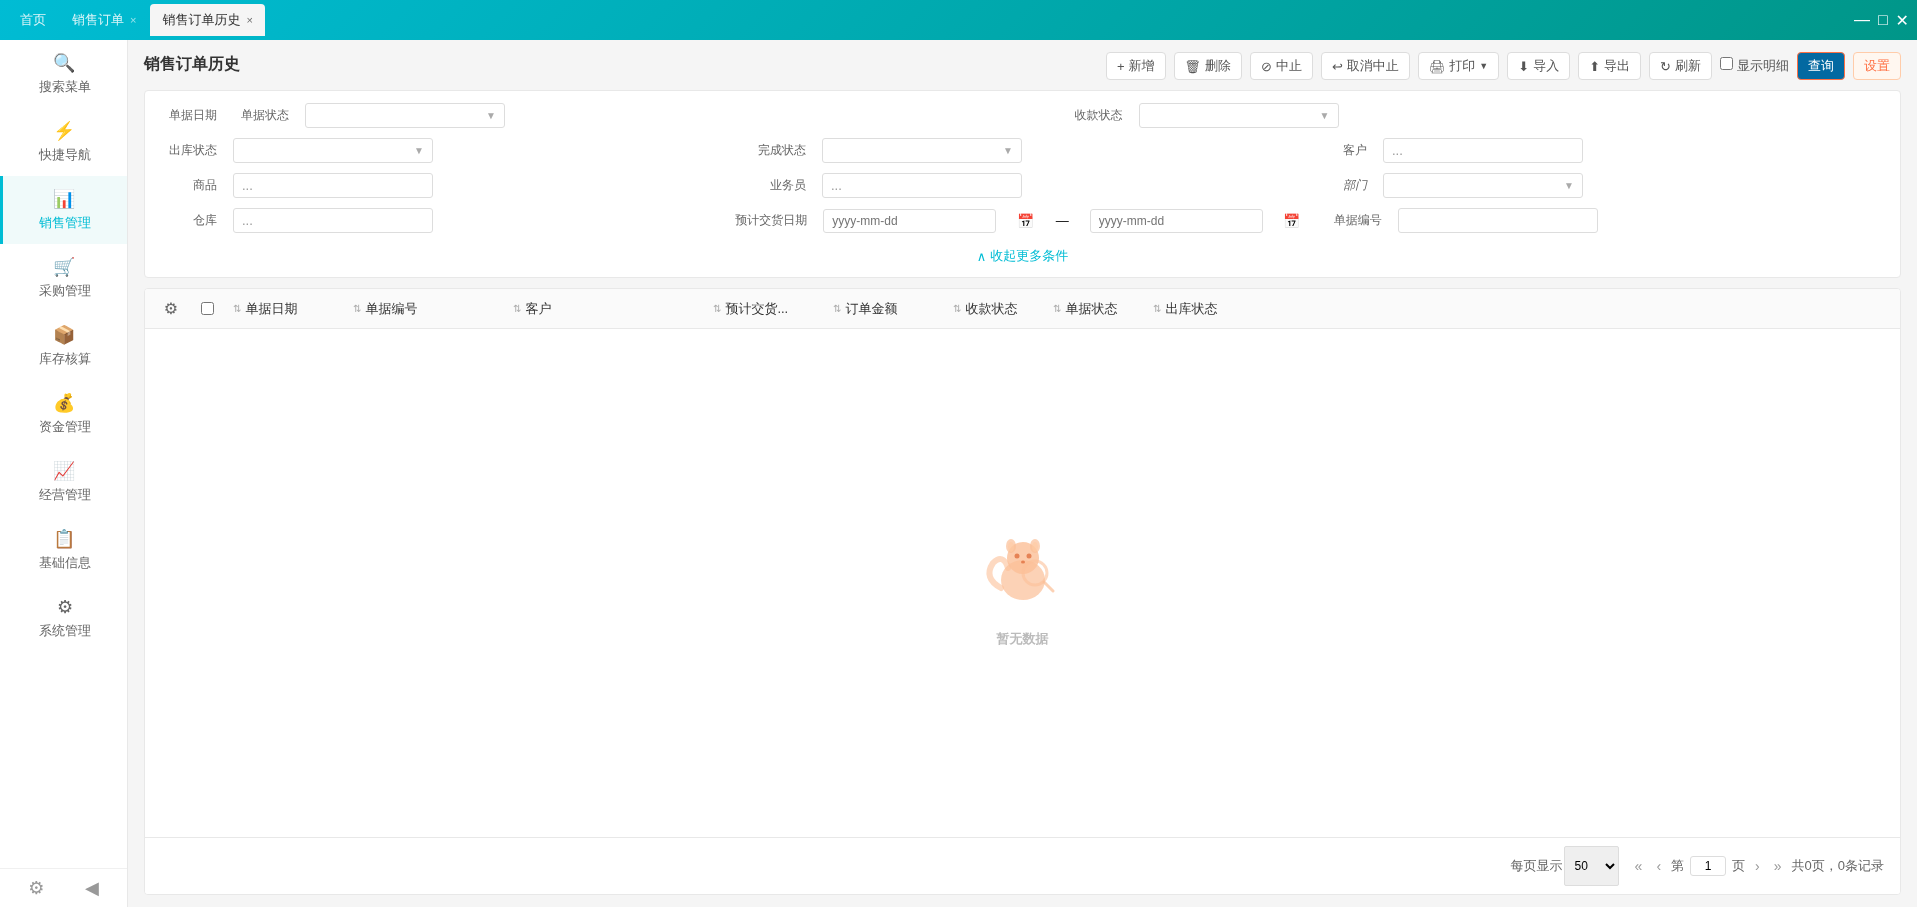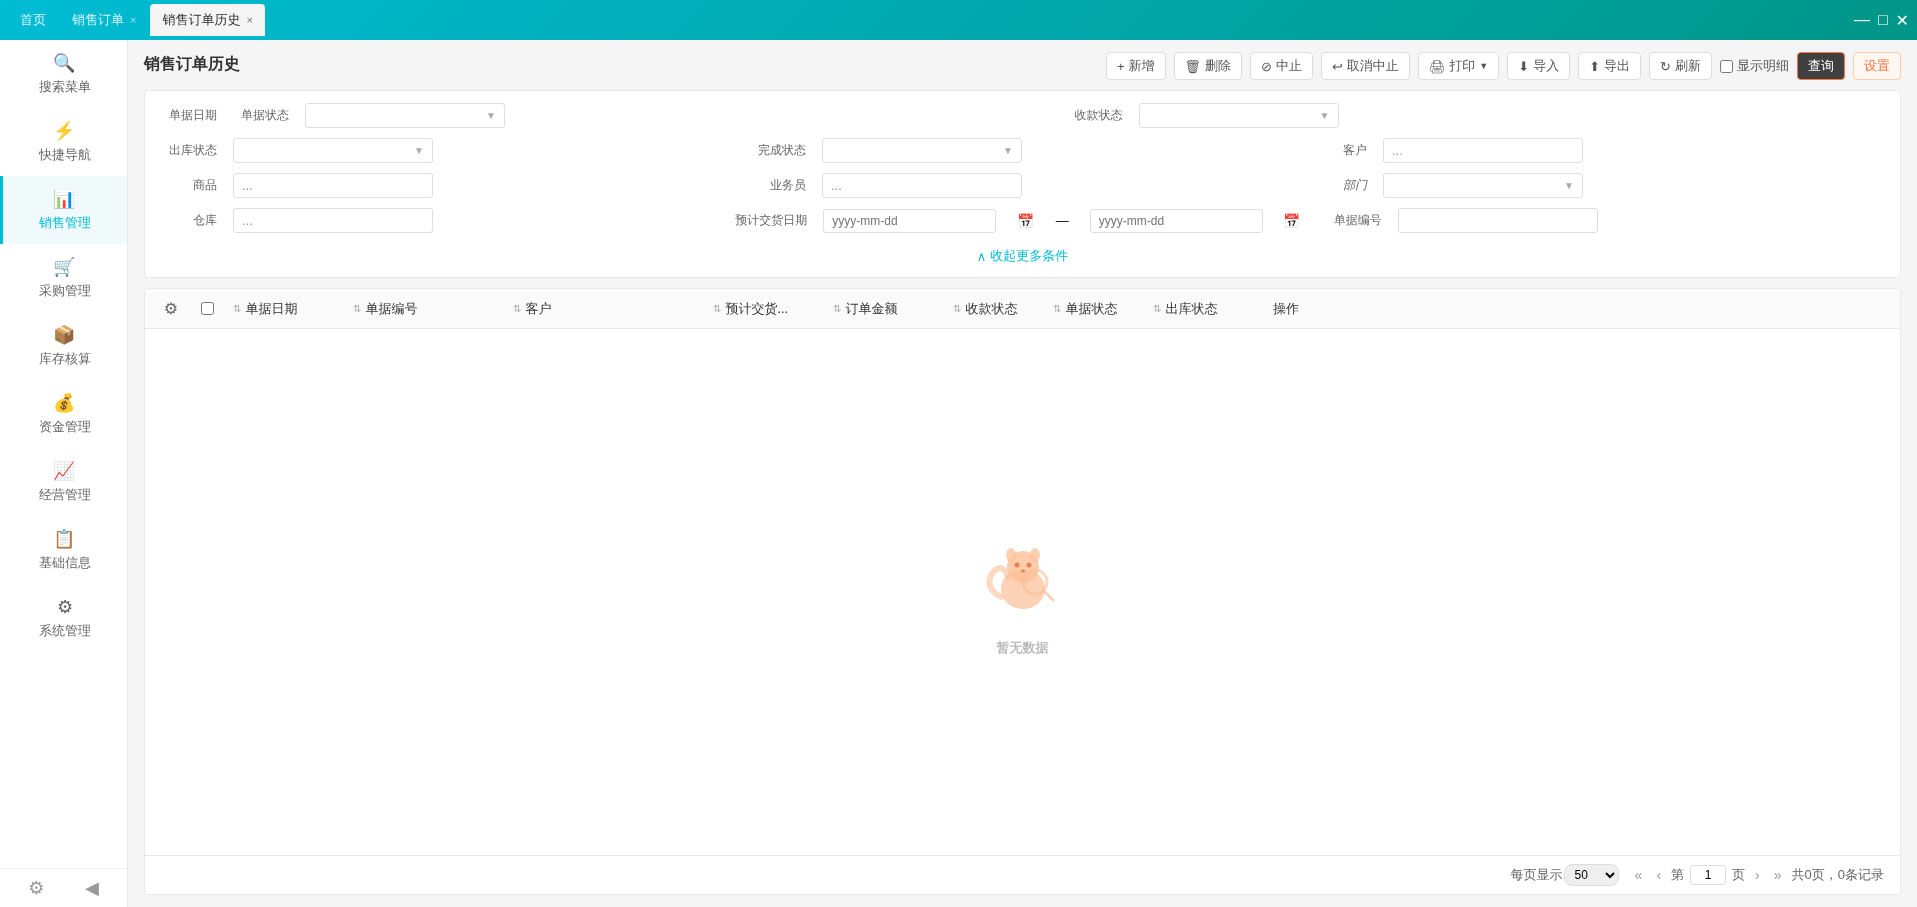--- a/index.html
+++ b/index.html
@@ -123,27 +123,27 @@
       padding: 4px 10px;
       border: 1px solid #ddd;
       border-radius: 4px;
       background: white;
       cursor: pointer;
       color: #555;
       font-size: 12px;
       white-space: nowrap;
     }
     .toolbar-btn-primary {
-      background: #404040;
+      background: #0369a1;
       border-color: #ff7043;
       color: white;
     }
     .display-detail {
       display: flex;
-      align-items: center;
+      align-items: flex-start;
       gap: 4px;
       color: #555;
       font-size: 12px;
     }
     .display-detail input[type=checkbox] { cursor: pointer; }
 
     
     .filter-panel {
       background: white;
       border: 1px solid #e8e8e8;
@@ -297,22 +297,22 @@
     }
     .per-page {
       display: flex;
       align-items: center;
       gap: 1px;
       font-size: 12px;
       color: #666;
     }
     .per-page-select {
       border: 1px solid #ddd;
-      border-radius: 8px;
-      padding: 2px 6px;
+      border-radius: 2px;
+      padding: 11px 6px;
       font-size: 12px;
       cursor: pointer;
     }
     .pagination {
       display: flex;
       align-items: center;
       gap: 6px;
       font-size: 12px;
       color: #666;
     }
@@ -594,23 +594,20 @@
             <span>收款状态</span>
           </div>
           <div class="th-cell col-status">
             <span class="th-sort">⇅</span>
             <span>单据状态</span>
           </div>
           <div class="th-cell col-warehouse">
             <span class="th-sort">⇅</span>
             <span>出库状态</span>
           </div>
-          <div class="th-cell col-ops">
-            <span>操作</span>
-          </div>
         </div>
 
         <div class="table-body">
           <div class="empty-state">
 
             <svg width="100" height="100" viewBox="0 0 100 100">
 
               <ellipse cx="50" cy="62" rx="22" ry="20" fill="#FBBF97" opacity="0.7"></ellipse>
 
               <circle cx="50" cy="40" r="16" fill="#FBBF97" opacity="0.8"></circle>

